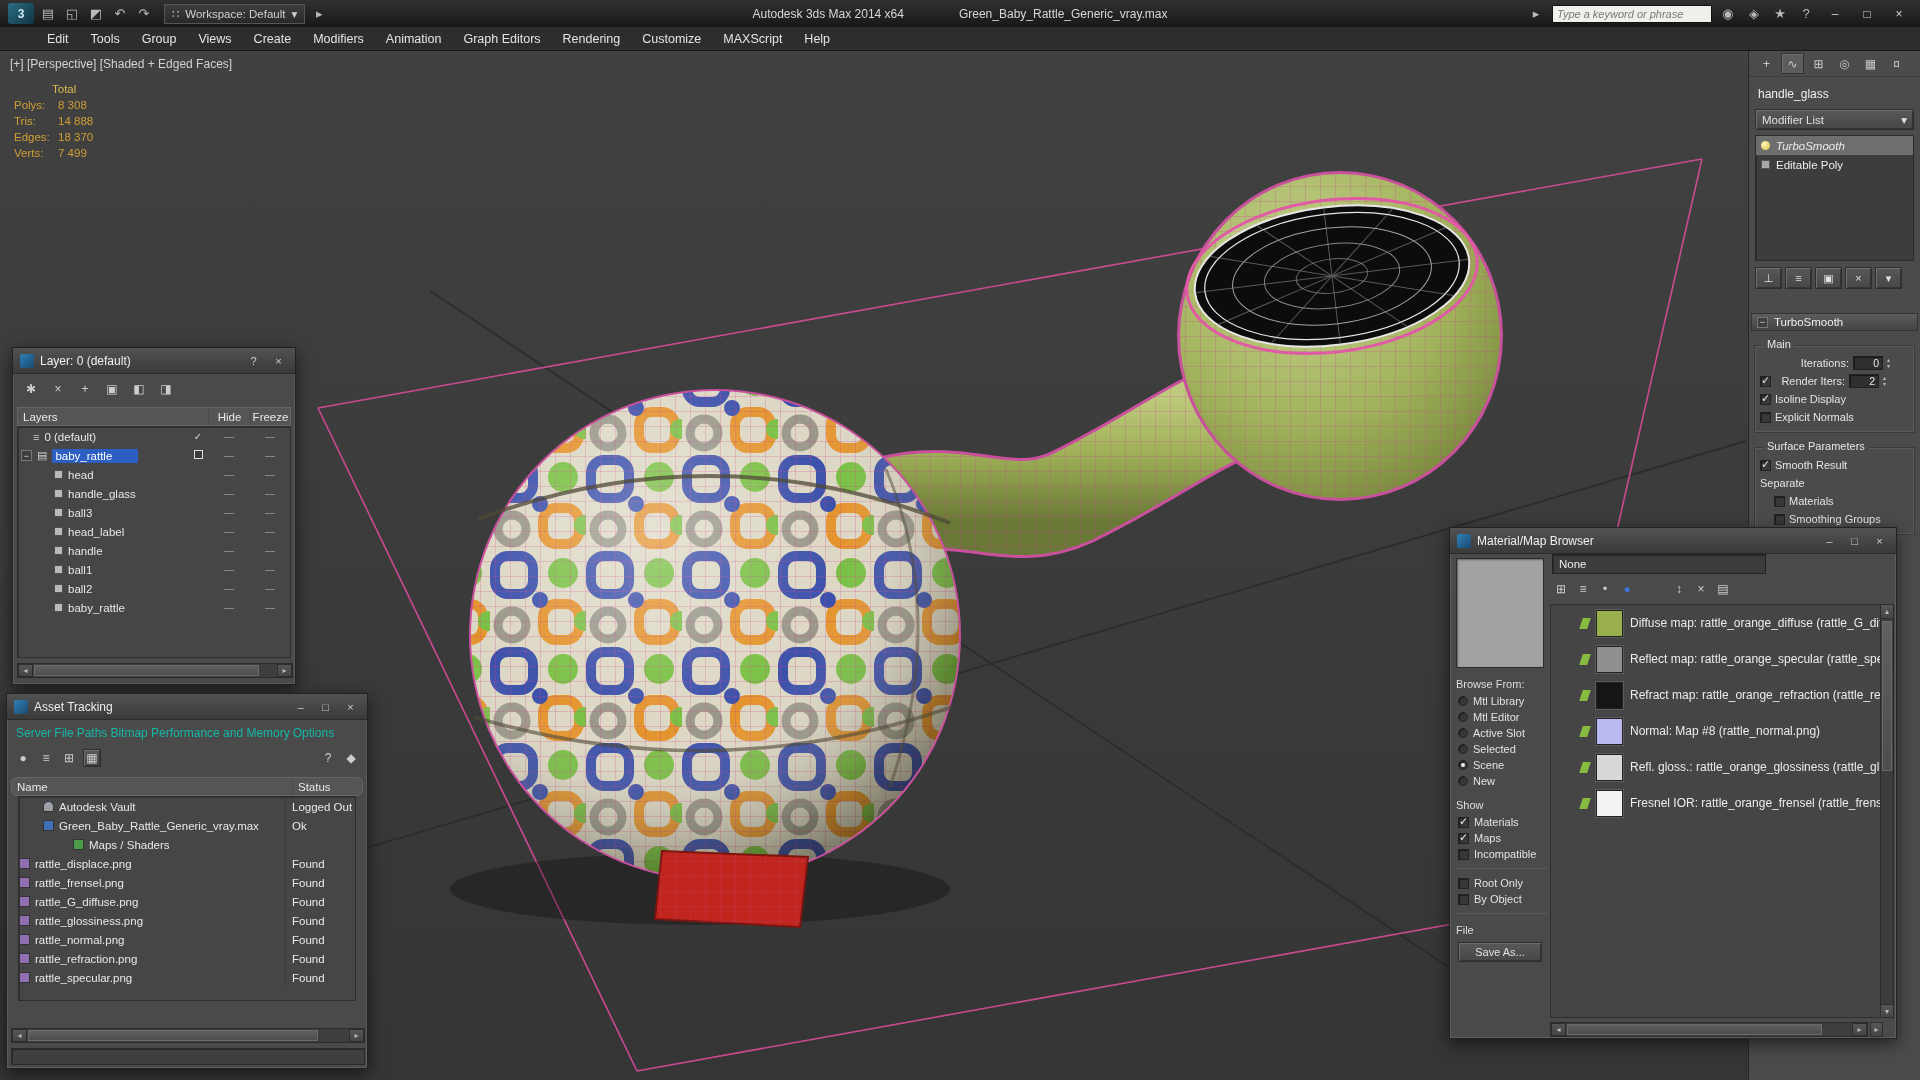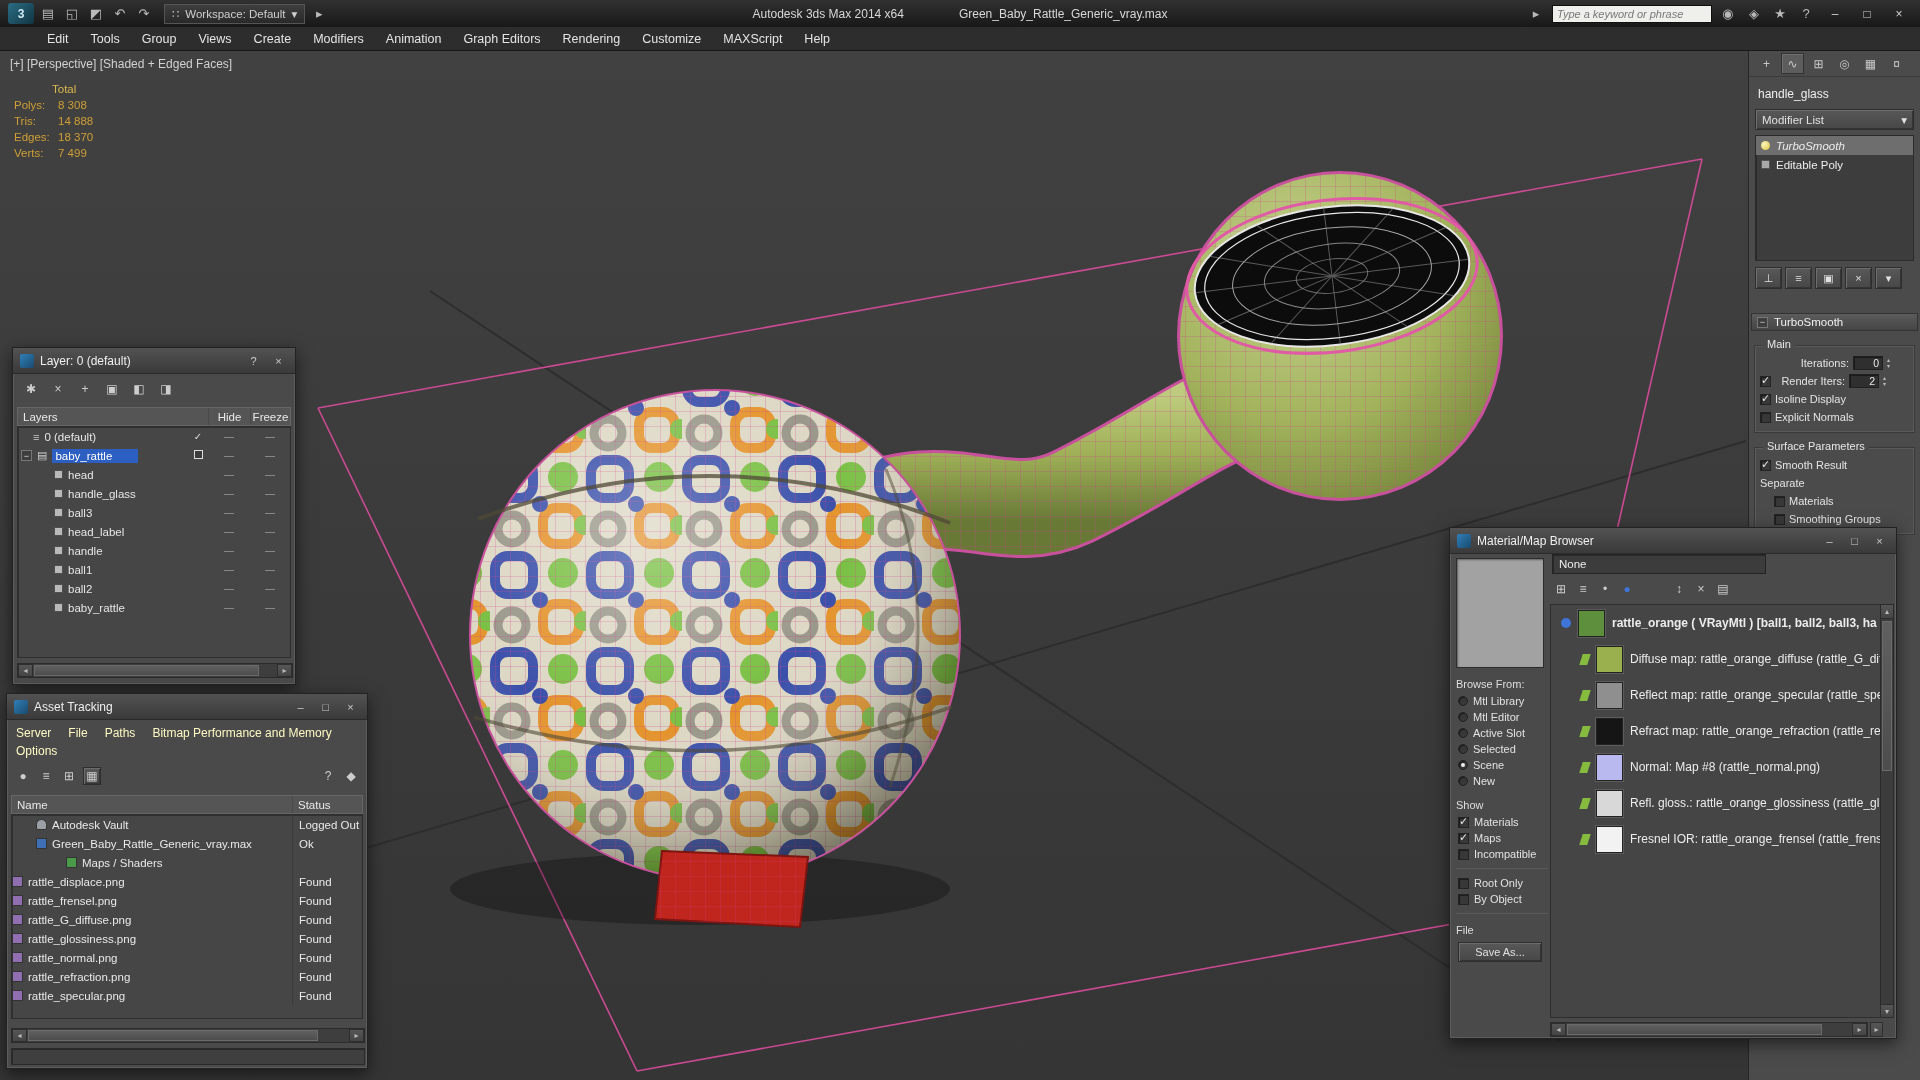--- a/index.html
+++ b/index.html
@@ -87,27 +87,27 @@
 .lyr-mark{width:20px;text-align:center;color:#ddd;font-size:10px;}
 .lyr-cell{width:42px;text-align:center;color:#9a9a9a;font-size:10px;}
 .lyr-cell.frz{width:40px;}
 .obj-ico{width:9px;height:9px;min-width:9px;background:#b9b9b9;border:1px solid #4e4e4e;}
 .lay-ico{color:#c9c9c9;font-size:11px;}
 .selbox{display:inline-block;width:9px;height:9px;border:1px solid #ddd;background:#3c3c3c;}
 .lyr-scroll{left:4px;bottom:6px;width:276px;}
 
 
 .asset-dlg{left:6px;top:693px;width:362px;height:376px;z-index:21;}
-.as-menu{padding:4px 9px 0 9px;width:340px;display:flex;flex-wrap:wrap;column-gap:17px;line-height:18px;color:#fef9c3;font-size:12px;}
+.as-menu{padding:4px 9px 0 9px;width:340px;display:flex;flex-wrap:wrap;column-gap:3px;line-height:18px;color:#14b8a6;font-size:12px;}
 .as-toolbar{height:26px;display:flex;align-items:center;gap:5px;padding:0 7px;margin-top:3px;}
 .as-sp{flex:1;}
-.as-hdr{margin:6px 4px 0 4px;}
+.as-hdr{margin:6px 4px 0 4px;border-radius:6px;}
 .as-hdr .c-name{flex:1;}
 .as-hdr .c-status{width:70px;border-left:1px solid #494949;}
-.as-list{margin:0 4px;height:205px;}
+.as-list{margin:0 11px;height:205px;}
 .as-row{height:19px;display:flex;align-items:center;font-size:11.5px;color:#e8e8e8;}
 .as-row .nm{flex:1;display:flex;align-items:center;gap:5px;overflow:hidden;white-space:nowrap;}
 .as-row .st{width:70px;border-left:1px solid #3a3a3a;height:100%;display:flex;align-items:center;padding-left:6px;}
 .as-row.l1 .nm{padding-left:24px;}
 .as-row.l2 .nm{padding-left:54px;}
 .as-row.l3 .nm{}
 .fico{width:11px;height:11px;min-width:11px;border:1px solid #333;}
 .ico-vault{background:#9aa0a6;border-radius:50% 50% 2px 2px;}
 .ico-max{background:#3f6fb5;}
 .ico-maps{background:#4a9a4a;}
@@ -667,25 +667,20 @@
       <span class="tool-ico">≡</span>
       <span class="tool-ico">•</span>
       <span class="tool-ico" style="color:#3f74d8">●</span>
       <span style="width:26px"></span>
       <span class="tool-ico">↕</span>
       <span class="tool-ico">×</span>
       <span class="tool-ico">▤</span>
     </div>
 
     <div class="mm-list">
-      <div class="mm-row" data-indent="0">
-        <span class="mm-marker" data-marker="material"></span>
-        <span class="mm-thumb" style="background: rgb(93, 143, 60);"></span>
-        <span class="mm-text" data-bold="true">rattle_orange ( VRayMtl ) [ball1, ball2, ball3, ha</span>
-      </div>
       <div class="mm-row" data-indent="1">
         <span class="mm-marker" data-marker="map"></span>
         <span class="mm-thumb" style="background: rgb(154, 176, 79);"></span>
         <span class="mm-text" data-bold="false">Diffuse map: rattle_orange_diffuse (rattle_G_diffuse</span>
       </div>
       <div class="mm-row" data-indent="1">
         <span class="mm-marker" data-marker="map"></span>
         <span class="mm-thumb" style="background: rgb(143, 143, 143);"></span>
         <span class="mm-text" data-bold="false">Reflect map: rattle_orange_specular (rattle_specular</span>
       </div>

